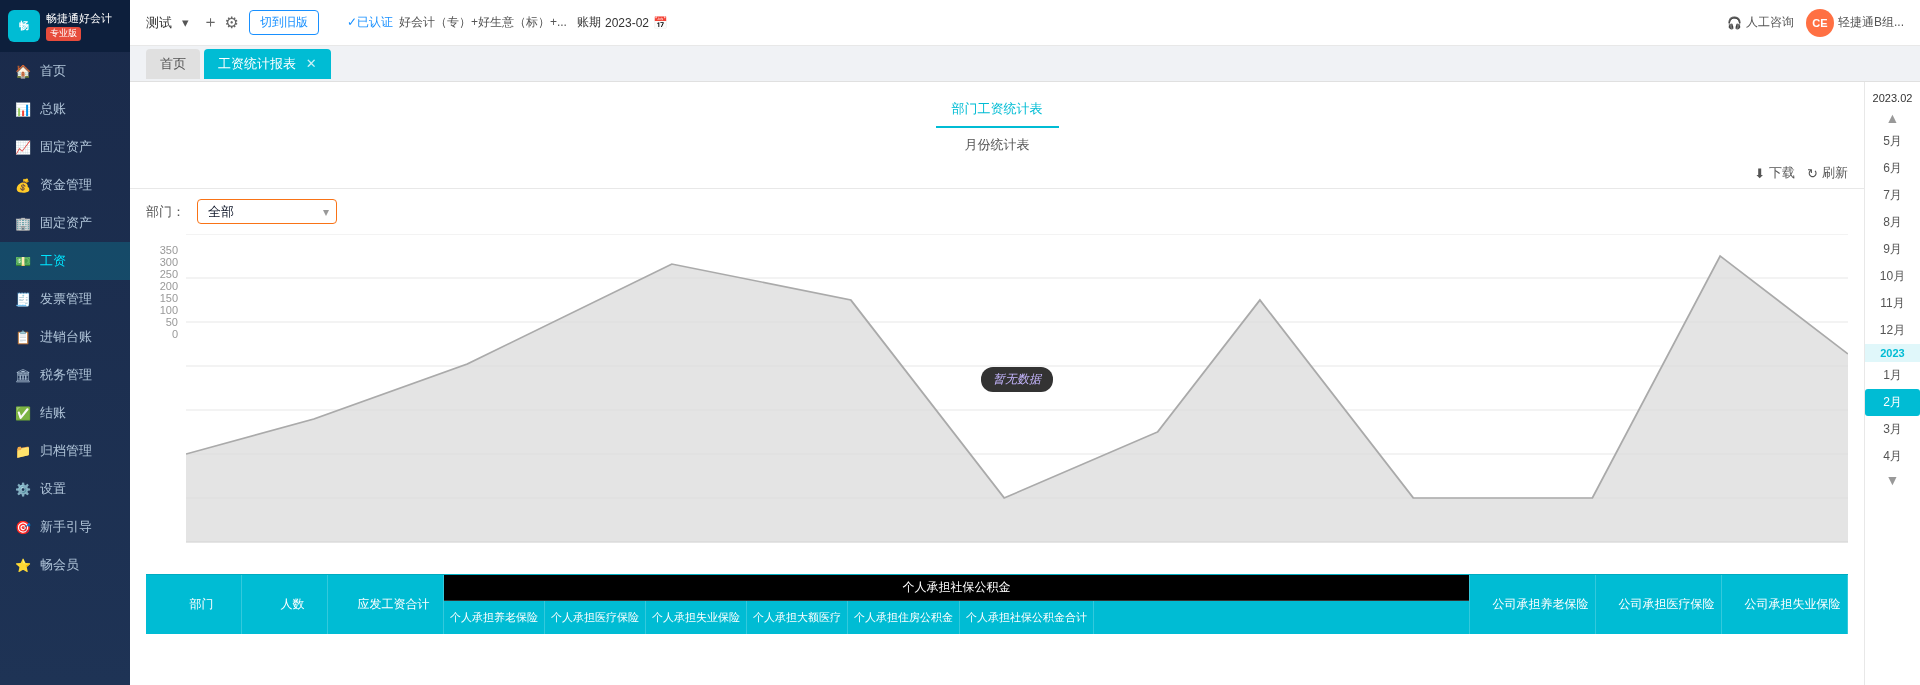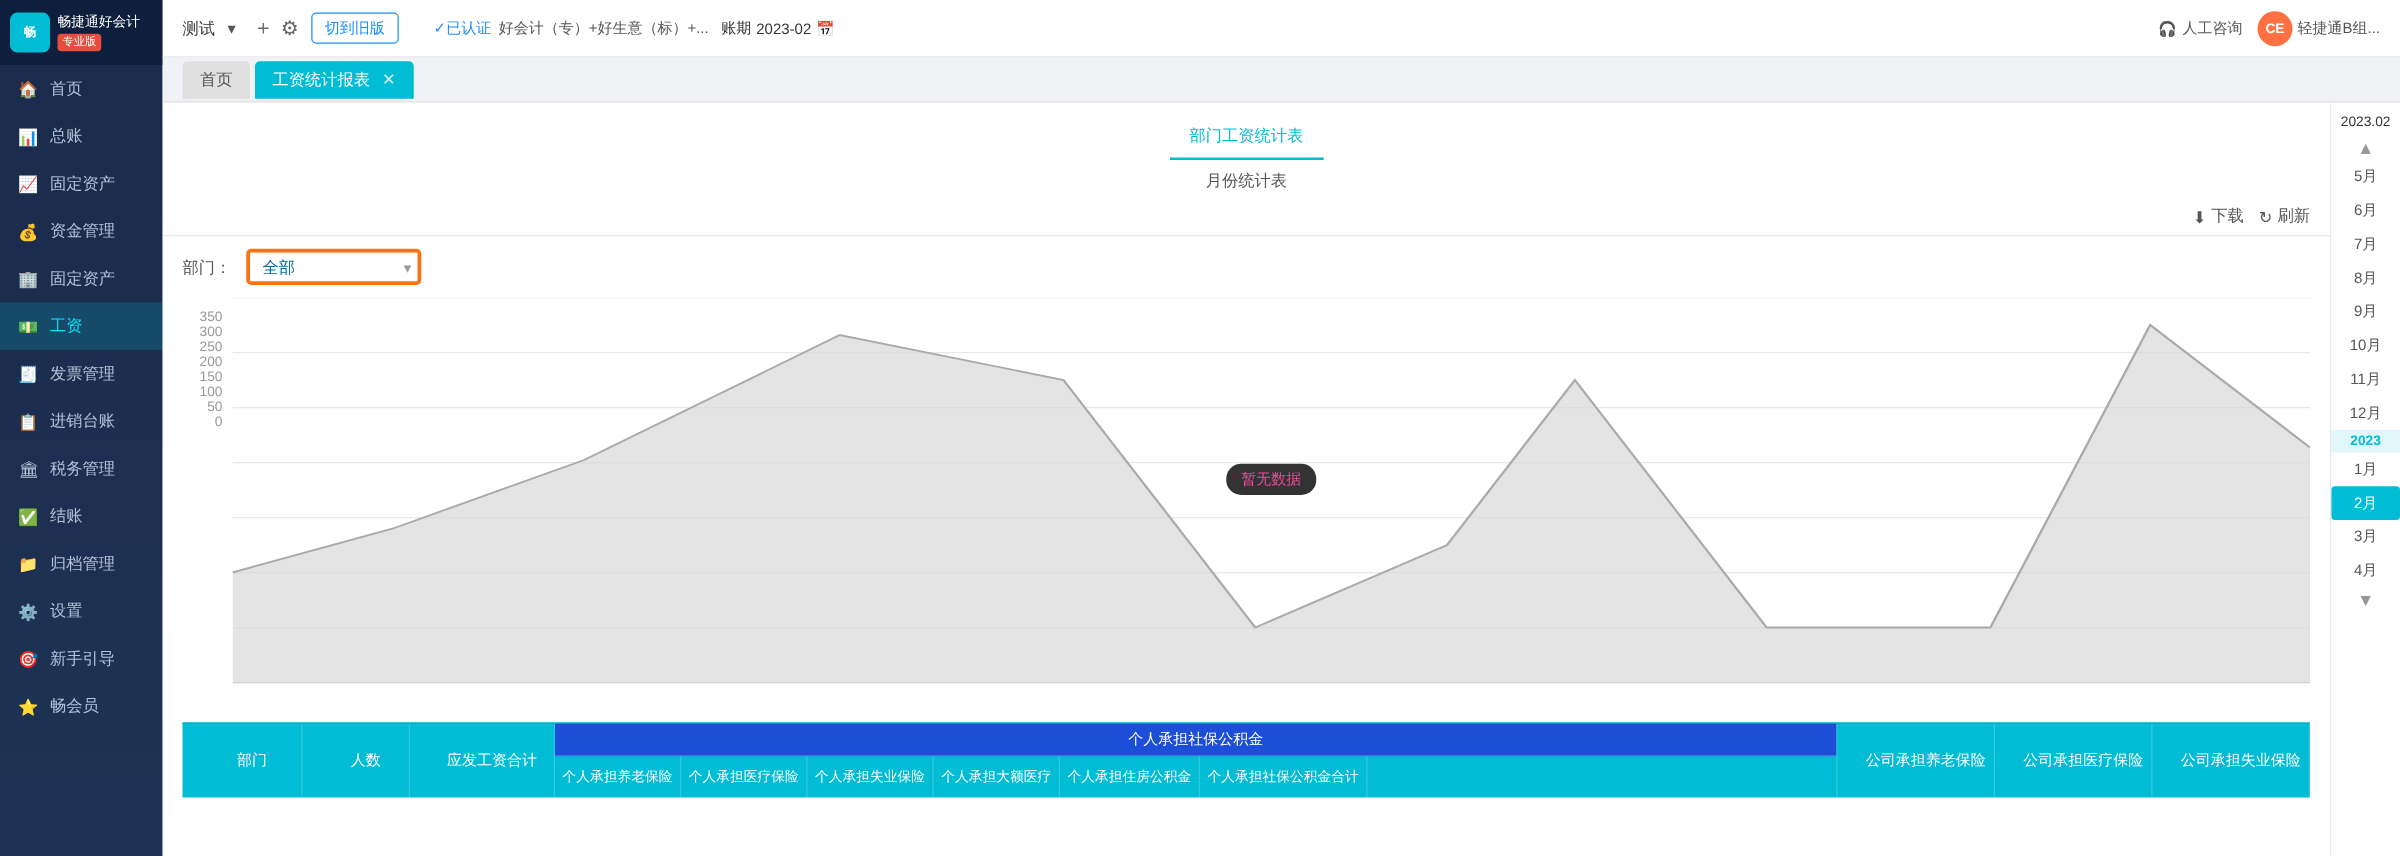--- a/index.html
+++ b/index.html
@@ -150,25 +150,25 @@
 
     
     .toolbar {
       display: flex;
       align-items: center;
       padding: 10px 16px;
       gap: 12px;
     }
     .toolbar-label { font-size: 13px; color: #555; }
     .toolbar-select {
-      border: 3px solid #f97316;
+      border: 1px solid #f97316;
       border-radius: 4px;
       padding: 4px 28px 4px 10px;
       font-size: 13px;
-      color: #0369a1;
+      color: #0f172a;
       background: white;
       cursor: pointer;
       width: 140px;
       appearance: none;
       position: relative;
     }
     .select-wrapper { position: relative; display: inline-block; }
     .select-arrow { position: absolute; right: 8px; top: 50%; transform: translateY(-50%); color: #999; pointer-events: none; font-size: 12px; }
     .toolbar-action { display: flex; align-items: center; gap: 4px; color: #555; cursor: pointer; font-size: 13px; }
 
@@ -205,29 +205,30 @@
       left: 40px;
       right: 0;
       top: 0;
       bottom: 30px;
     }
 
     
     .chart-tooltip {
       position: absolute;
       background: #333;
-      color: #ec4899;
+      color: #c4b5fd;
       padding: 4px 12px;
       border-radius: 12px;
       font-size: 12px;
       top: 43%;
       left: 50%;
       transform: translateX(-50%);
       white-space: nowrap;
       z-index: 10;
+      font-style: italic;
     }
 
     
     .table-header {
       background: #00bcd4;
       display: flex;
       height: 60px;
       border-top: 1px solid #00acc1;
     }
     .th-cell {
@@ -242,21 +243,21 @@
       flex-direction: column;
       gap: 2px;
       margin-left: 16px;
     }
     .th-group {
       display: flex;
       flex-direction: column;
       border-right: 1px solid rgba(255,255,255,0.2);
     }
     .th-group-label {
-      background: #1d4ed8;
+      background: #000000;
       color: white;
       text-align: center;
       padding: 4px;
       font-size: 12px;
       border-bottom: 1px solid rgba(255,255,255,0.2);
       flex: 0 0 auto;
     }
     .th-group-cells {
       display: flex;
       flex: 1;

